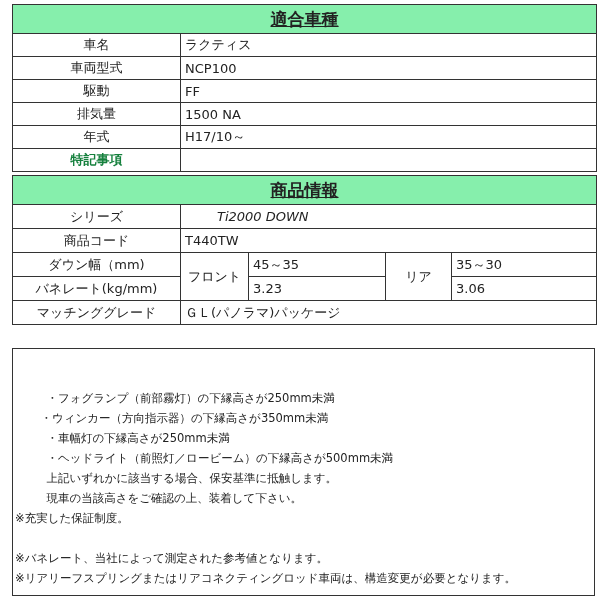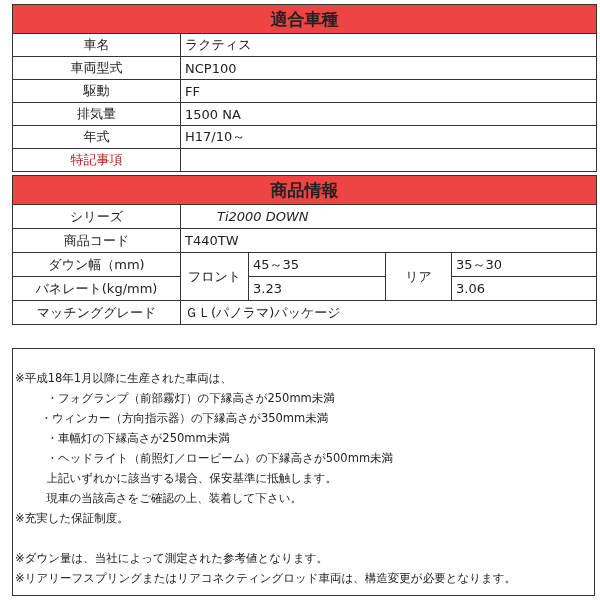--- a/index.html
+++ b/index.html
@@ -1,23 +1,23 @@
 <!DOCTYPE html>
 <html><head>
 <meta charset="utf-8">
 <style>
   html, body { margin:0; padding:0; background:#fff; }
   body { width:600px; height:600px; position:relative; overflow:hidden;
          font-family: "DejaVu Sans", "Liberation Sans", sans-serif; color:#222; }
   table { border-collapse: collapse; position:absolute; left:12px; width:585px; table-layout:fixed; }
   td, th { border:1px solid #333; font-size:13px; padding:0 4px; white-space:nowrap; overflow:hidden; }
-  th { background:#ef4444; font-size:17px; font-weight:bold; height:28px; text-align:center; }
+  th { background:#86efac; font-size:17px; font-weight:bold; height:28px; text-align:center;text-decoration:underline; }
   td { height:22px; }
   td.lbl { text-align:center; }
-  td.red { color:#b91c1c; font-weight:normal; }
+  td.red { color:#15803d; font-weight:bold; }
   td.italic { font-style:italic;padding-left:36px; }
   #t1 { top:4px; }
   #t2 { top:175px; }
   #t2 td { height:23px; }
   .notes { position:absolute; left:12px; top:348px; width:583px; height:248px; border:1px solid #333;
            font-size:11.5px; box-sizing:border-box; }
   .notes .line { position:absolute; left:2px; white-space:nowrap; }
 </style>
 </head>
 <body>
@@ -91,23 +91,22 @@
     <td>3.06</td>
   </tr>
   <tr>
     <td class="lbl">マッチンググレード</td>
     <td colspan="4">ＧＬ(パノラマ)パッケージ</td>
   </tr>
 </tbody>
   </table>
 
 <div class="notes">
-  <div class="line" style="top:22px">※平成18年1月以降に生産された車両は、</div>
   <div class="line" style="top:42px;left:22px">　・フォグランプ（前部霧灯）の下縁高さが250mm未満</div>
   <div class="line" style="top:62px;left:16px">　・ウィンカー（方向指示器）の下縁高さが350mm未満</div>
   <div class="line" style="top:82px;left:22px">　・車幅灯の下縁高さが250mm未満</div>
   <div class="line" style="top:102px;left:22px">　・ヘッドライト（前照灯／ロービーム）の下縁高さが500mm未満</div>
   <div class="line" style="top:122px;left:22px">　上記いずれかに該当する場合、保安基準に抵触します。</div>
   <div class="line" style="top:142px;left:22px">　現車の当該高さをご確認の上、装着して下さい。</div>
   <div class="line" style="top:162px">※充実した保証制度。</div>
-  <div class="line" style="top:202px">※ダウン量は、当社によって測定された参考値となります。</div>
+  <div class="line" style="top:202px">※バネレート、当社によって測定された参考値となります。</div>
   <div class="line" style="top:222px">※リアリーフスプリングまたはリアコネクティングロッド車両は、構造変更が必要となります。</div>
 </div>
 
 </body></html>

